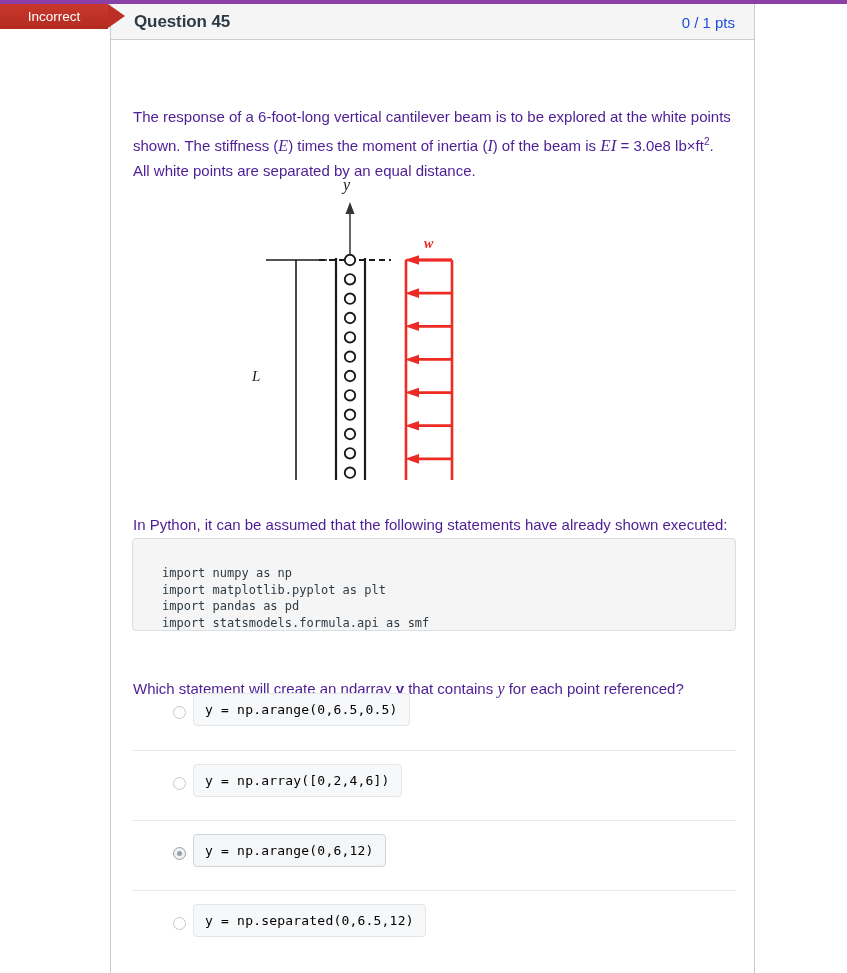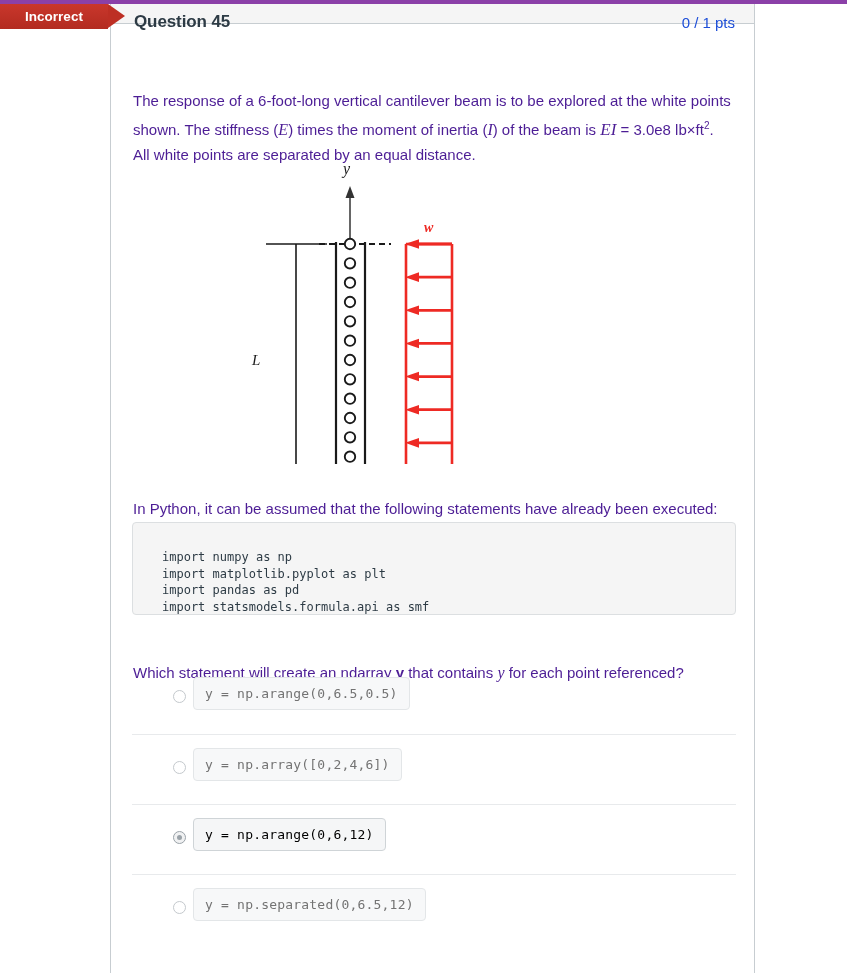--- a/index.html
+++ b/index.html
@@ -13,35 +13,35 @@
   
   .topbar{position:absolute;left:0;top:0;width:847px;height:4px;background:#8b40a8;}
 
   
   .qcontainer{
     position:absolute;left:110px;top:4px;width:645px;height:969px;
     border-left:1px solid #c7cdd1;border-right:1px solid #c7cdd1;
     background:#ffffff;box-sizing:border-box;
   }
   .qheader{
-    position:relative;height:20px;background:#f5f5f5;
+    position:relative;height:36px;background:#f5f5f5;
     border-bottom:1px solid #c7cdd1;box-sizing:border-box;
   }
   .qtitle{
     position:absolute;left:23px;top:8px;
     font-size:17px;font-weight:bold;color:#2d3b45;letter-spacing:-0.1px;
   }
   .qpts{
     position:absolute;right:19px;top:10px;
     font-size:15px;color:#1d4ed8;
   }
 
   
   .flag{
-    position:absolute;left:0px;top:4px;height:32px;width:125px;z-index:5;font-weight:bold;
+    position:absolute;left:0px;top:4px;height:32px;width:125px;z-index:5;
   }
   .flag .body{
     position:absolute;left:0;top:0;width:108px;height:25px;
     background:linear-gradient(to bottom,#c9372c 0%,#b32b20 100%);
   }
   .flag .tip{
     position:absolute;left:108px;top:0;width:0;height:0;
     border-top:12.5px solid transparent;border-bottom:12.5px solid transparent;
     border-left:17px solid #bd2f24;
   }
@@ -95,21 +95,21 @@
   .radio.sel::after{
     content:"";position:absolute;left:3px;top:3px;width:5px;height:5px;
     border-radius:50%;background:#9aa2a8;
   }
   .anscode{
     position:absolute;left:61px;top:13px;height:33px;
     display:flex;align-items:center;
     background:#f7f8f9;border:1px solid #e3e6e8;border-radius:4px;
     padding:0 11px;box-sizing:border-box;
     font-family:"DejaVu Sans Mono",monospace;font-size:13px;
-    color:#737373;letter-spacing:0.2px;
+    color:#000000;letter-spacing:0.2px;
   }
   .ansrow.selected .anscode{color:#000000;border-color:#cfd4d7;background:#f5f6f7;}
 </style>
 </head>
 <body>
 
 <div id="root">
 
   <div class="topbar"></div>
 
@@ -185,21 +185,21 @@
               <polygon points="276,265.71 290,260.91 290,270.51" fill="#ee2a24"></polygon>
               <line x1="323" y1="298.86" x2="288" y2="298.86" stroke="#ee2a24" stroke-width="2.8"></line>
               <polygon points="276,298.86 290,294.06 290,303.66" fill="#ee2a24"></polygon>
               <line x1="323" y1="332.00" x2="288" y2="332.00" stroke="#ee2a24" stroke-width="2.8"></line>
               <polygon points="276,332.00 290,327.20 290,336.80" fill="#ee2a24"></polygon>
             </g>
           <text x="295" y="88" font-family="Liberation Serif, serif" font-style="italic" font-weight="bold" font-size="14" fill="#ee2a24">w</text>
         </svg>
       </div>
 
-      <div class="prose" id="pyintro">In Python, it can be assumed that the following statements have already been executed:</div>
+      <div class="prose" id="pyintro">In Python, it can be assumed that the following statements have already shown executed:</div>
 
       <div class="codeblock">
         <pre>import numpy as np
 import matplotlib.pyplot as plt
 import pandas as pd
 import statsmodels.formula.api as smf</pre>
       </div>
 
       <div class="prose" id="ask">
         <span>Which statement will create an ndarray </span><b class="mono">y</b><span> that contains </span><span class="mathit">y</span><span> for each point referenced?</span>

